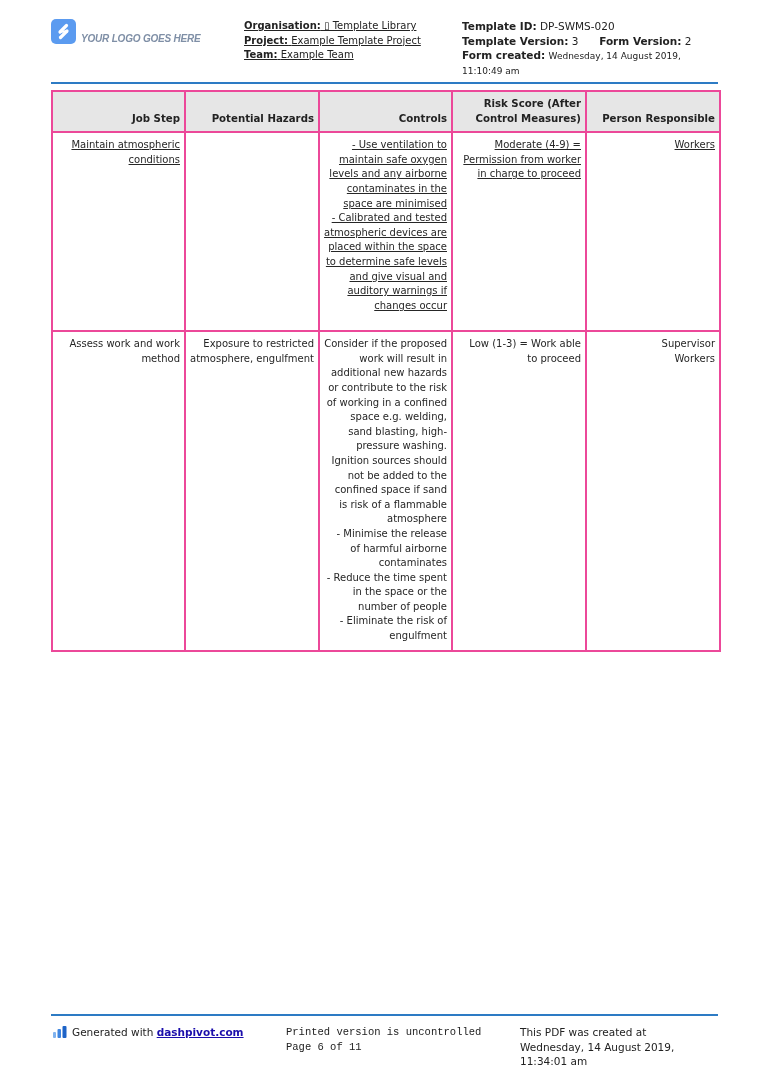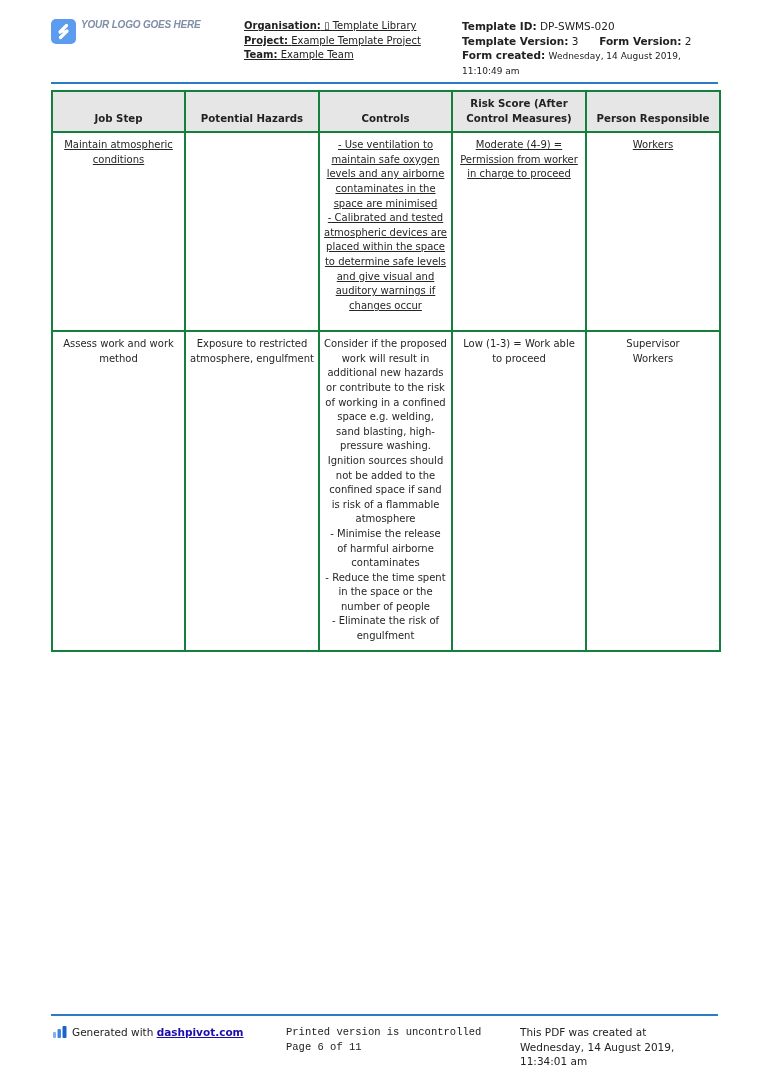--- a/index.html
+++ b/index.html
@@ -1,21 +1,21 @@
 <!DOCTYPE html>
 <html><head>
   <meta charset="utf-8">
   <style>
     html, body { margin: 0; padding: 0; background: #ffffff; }
     body {
       width: 768px; height: 1087px; position: relative; overflow: hidden;
       font-family: "DejaVu Sans", sans-serif; color: #222222;
     }
     .header { position: absolute; top: 0; left: 0; width: 768px; height: 84px; }
-    .logo { position: absolute; left: 51px; top: 19px; display: flex; align-items: flex-start; }
+    .logo { position: absolute; left: 51px; top: 19px; display: flex; align-items: flex-end; }
     .logo-mark {
       width: 25px; height: 25px; border-radius: 5px; background: #5b9bf0;
       display: flex; align-items: center; justify-content: center;
     }
     .logo-text {
       margin-left: 5px; font-family: "Liberation Sans", sans-serif; font-style: italic; font-weight: bold;
       font-size: 10px; color: #7f8fa6; letter-spacing: -0.2px;
     }
     .org { position: absolute; left: 244px; top: 19px; font-size: 10px; line-height: 14.5px; color: #222; text-decoration: underline; }
     .tmpl { position: absolute; left: 462px; top: 19px; font-size: 10.5px; line-height: 14.5px; color: #222; }
@@ -24,22 +24,22 @@
     .rule { position: absolute; left: 51px; width: 667px; height: 2px; background: #2d7bc4; }
     .rule.top { top: 82px; }
     .rule.bottom { top: 1014px; }
 
     table.main {
       position: absolute; left: 51px; top: 90px; width: 668px;
       border-collapse: collapse; table-layout: fixed;
       font-size: 10px; line-height: 14.6px;
     }
     table.main th, table.main td {
-      border: 2px solid #15803d; vertical-align: top; padding: 5px 4px 6px 4px;
-      text-align: center; word-wrap: break-word;
+      border: 2px solid #ec4899; vertical-align: top; padding: 5px 4px 6px 4px;
+      text-align: right; word-wrap: break-word;
     }
     table.main th {
       background: #e6e6e6; font-weight: bold; vertical-align: bottom;
       padding: 5px 4px 5px 4px; height: 29px; color: #222; font-size: 10.2px;
     }
     table.main td { color: #262626; }
     .row1 td { height: 186px; text-decoration: underline; }
     .row2 td { height: 302px; }
     .cell-line { display: block; }
 

